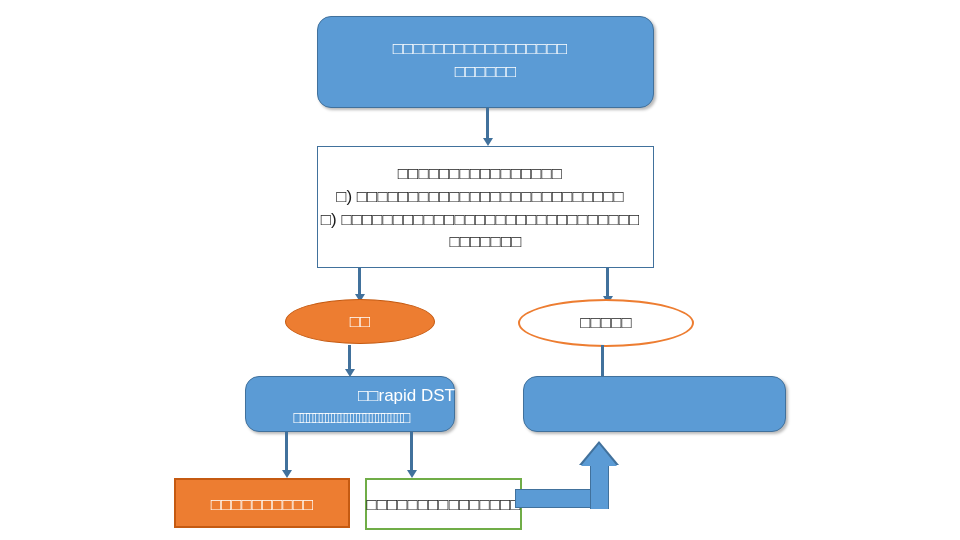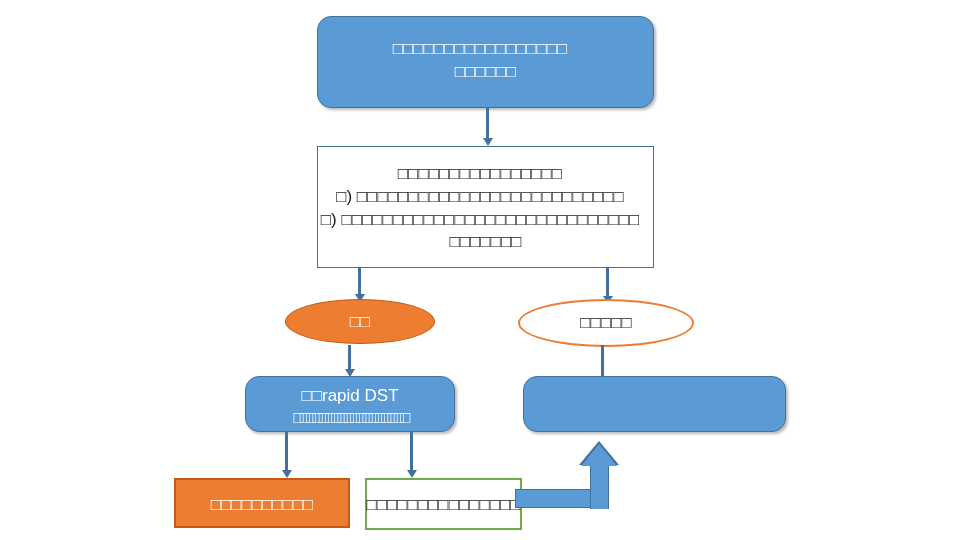--- a/index.html
+++ b/index.html
@@ -196,21 +196,21 @@
   <div class="conn" style="left:348px; top:345px; width:3px; height:32px;">
     <div class="conn-line" style="top:0; height:24px;"></div>
     <div class="conn-head" style="top:24px;"></div>
   </div>
 
   <div class="conn" style="left:601px; top:345px; width:3px; height:33px;">
     <div class="conn-line" style="top:0; height:33px;"></div>
   </div>
 
   <div class="blue-box" style="left:245px; top:376px; width:210px; height:56px;"></div>
-  <div class="shape-text blue-box-label" style="left:245px; top:385px; width:210px;">□□rapid DST</div>
+  <div class="shape-text blue-box-label" style="left:245px; top:385px; width:210px;text-align:right;">□□rapid DST</div>
   <div class="shape-text blue-box-label ovf" style="left:245px; top:407px; width:210px; letter-spacing:-4px;">□□□□□□□□□□□□□□□□□□</div>
 
   <div class="blue-box" style="left:523px; top:376px; width:263px; height:56px;"></div>
 
   <div class="conn" style="left:285px; top:432px; width:3px; height:46px;">
     <div class="conn-line" style="top:0; height:38px;"></div>
     <div class="conn-head" style="top:38px;"></div>
   </div>
 
   <div class="conn" style="left:410px; top:432px; width:3px; height:46px;">

